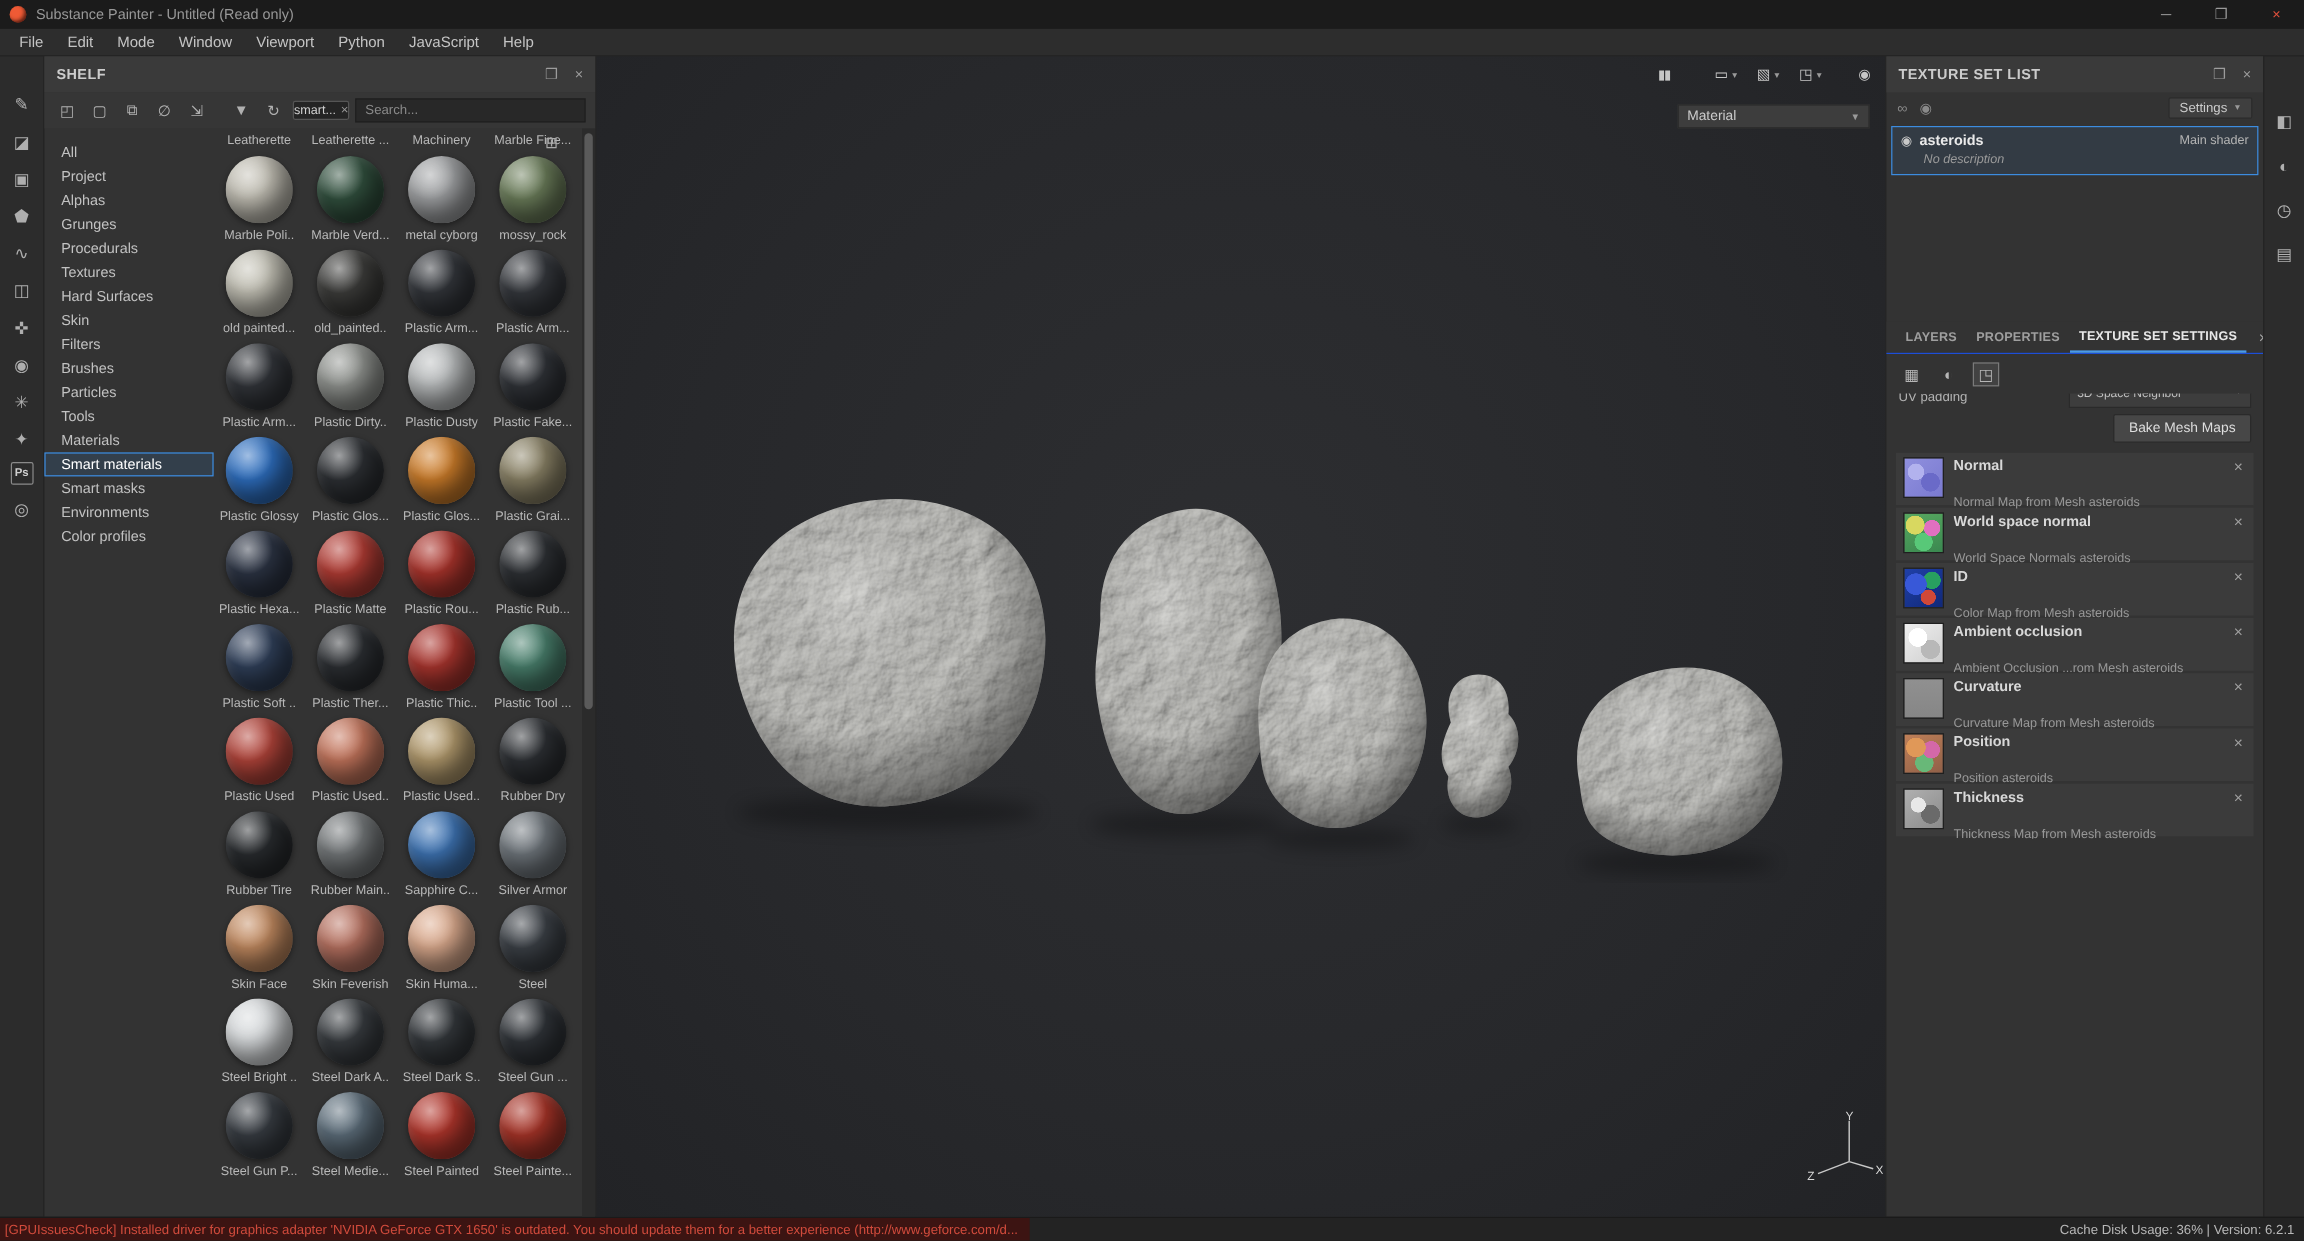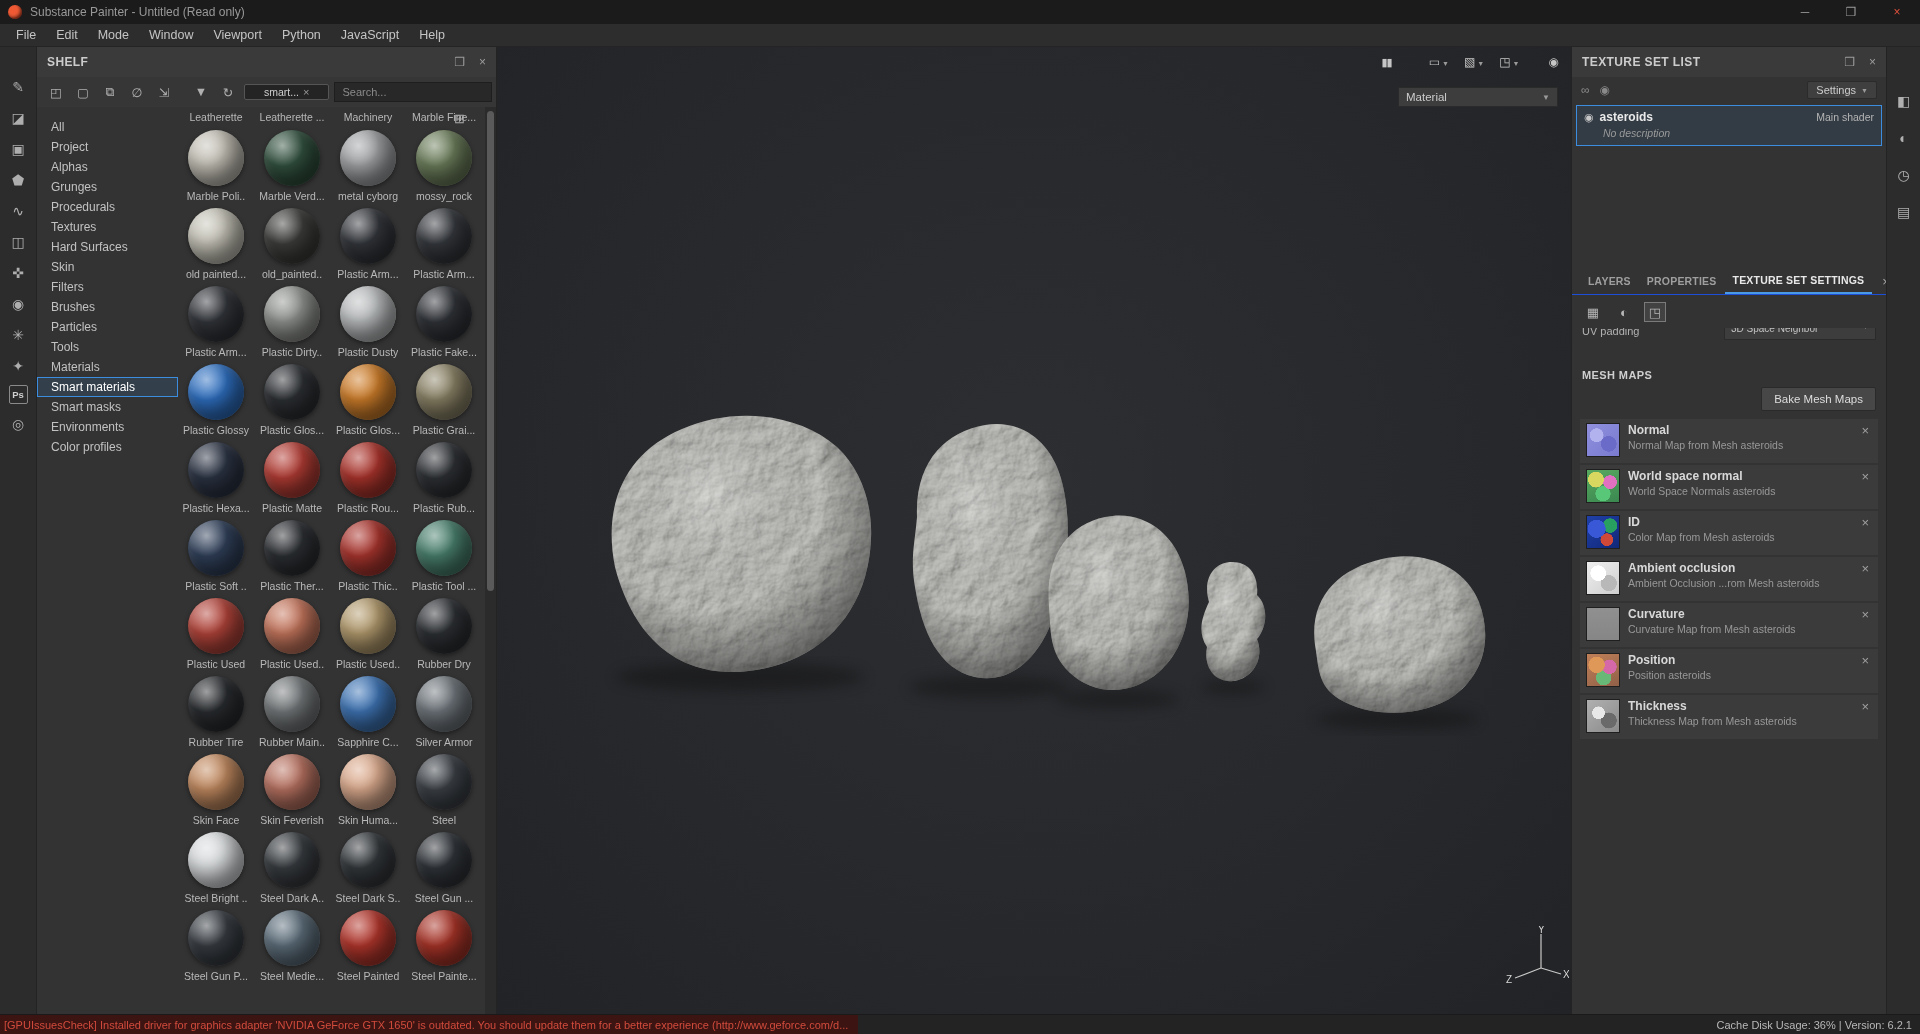--- a/index.html
+++ b/index.html
@@ -30,21 +30,21 @@
 
   
   .shelf{width:460px;background:#333333;display:flex;flex-direction:column;border-right:1px solid #232323;flex:0 0 auto;}
   .panel-header{height:30px;background:#3a3a3a;display:flex;align-items:center;padding:0 10px;flex:0 0 auto;}
   .panel-title{font-size:12px;font-weight:bold;color:#cccccc;letter-spacing:.4px;}
   .header-btns{margin-left:auto;display:flex;gap:14px;color:#9c9c9c;font-size:12px;}
   .hbtn{cursor:default;}
   .shelf-toolbar{height:30px;display:flex;align-items:center;padding:0 8px;gap:5px;flex:0 0 auto;background:#363636;}
   .st-icon{width:22px;height:20px;display:flex;align-items:center;justify-content:center;color:#b0b0b0;font-size:12.5px;}
   .tag-chip{display:flex;align-items:flex-start;gap:4px;background:#242424;border:1px solid #555;border-radius:2px;
-    padding:1px 19px;font-size:10.5px;color:#cfcfcf;}
+    padding:1px 0;font-size:10.5px;color:#cfcfcf;}
   .tag-chip .x{color:#999;font-size:11px;}
   .search-box{flex:1;height:20px;background:#282828;border:1px solid #1e1e1e;color:#bdbdbd;font-size:11px;
     padding:0 7px;font-family:"Liberation Sans",sans-serif;}
   .search-box::placeholder{color:#8a8a8a;}
   .shelf-body{flex:1;display:flex;min-height:0;}
   .categories{width:141px;padding-top:10px;flex:0 0 auto;}
   .category{height:20px;line-height:18px;padding-left:13px;font-size:12px;color:#c2c2c2;border:1px solid transparent;white-space:nowrap;}
   .category.selected{border-color:#3c8ce0;background:rgba(60,140,224,.14);color:#ffffff;}
   .materials-wrap{flex:1;position:relative;overflow:hidden;padding-top:4px;}
   .grid-toggle{position:absolute;top:4px;right:20px;color:#aaa;font-size:13px;}
@@ -103,21 +103,21 @@
   .uv-select .dd{margin-left:auto;font-size:7px;color:#999;}
 
   .mesh-maps-title{padding:26px 10px 4px 10px;font-size:11px;font-weight:bold;color:#cfcfcf;letter-spacing:.4px;flex:0 0 auto;}
   .bake-row{display:flex;justify-content:flex-end;padding:2px 10px 8px 10px;flex:0 0 auto;}
   .bake-btn{background:#474747;border:1px solid #2a2a2a;border-radius:2px;color:#dddddd;font-size:11.5px;padding:5px 12px;}
   .mesh-maps-list{padding:0 8px;overflow:hidden;}
   .mesh-row{display:flex;align-items:flex-start;gap:8px;background:#3b3b3b;margin-bottom:2px;padding:4px 6px;height:44px;}
   .mesh-thumb{width:34px;height:34px;border:1px solid #1f1f1f;flex:0 0 auto;}
   .mesh-texts{flex:1;min-width:0;}
   .mesh-name{font-size:12px;font-weight:bold;color:#d8d8d8;white-space:nowrap;overflow:hidden;}
-  .mesh-desc{font-size:10.5px;color:#989898;white-space:nowrap;overflow:hidden;margin-top:2px;}
+  .mesh-desc{font-size:10.5px;color:#989898;white-space:nowrap;overflow:hidden;margin-top:18px;}
   .mesh-x{color:#a0a0a0;font-size:13px;flex:0 0 auto;padding:0 3px;}
 
   
   .far-right{width:34px;background:#2c2c2c;border-left:1px solid #232323;display:flex;flex-direction:column;
     align-items:center;padding-top:44px;gap:17px;flex:0 0 auto;}
   .fr-icon{width:22px;height:20px;display:flex;align-items:center;justify-content:center;color:#b0b0b0;font-size:14px;}
 
   
   .statusbar{height:20px;background:#232323;display:flex;align-items:center;font-size:11px;flex:0 0 auto;border-top:1px solid #1a1a1a;}
   .status-warning{background:#3c1412;color:#d14b3c;height:100%;display:flex;align-items:center;padding:0 10px 0 4px;white-space:nowrap;}
@@ -535,21 +535,20 @@
       <div class="uv-row">
         <div class="uv-inner">
           <span class="uv-label">UV padding</span>
           <span class="uv-select">
             <span>3D Space Neighbor</span>
             <span class="dd">▼</span>
           </span>
         </div>
       </div>
 
-      <div class="mesh-maps-title">MESH MAPS</div>
       <div class="bake-row">
         <button class="bake-btn">Bake Mesh Maps</button>
       </div>
       <div class="mesh-maps-list" id="mesh-maps-list">
           <div class="mesh-row">
             <div class="mesh-thumb" style="background: radial-gradient(circle at 30% 35%, rgb(178, 178, 238) 0px, rgb(178, 178, 238) 22%, rgba(0, 0, 0, 0) 23%), radial-gradient(circle at 68% 62%, rgb(106, 106, 200) 0px, rgb(106, 106, 200) 26%, rgba(0, 0, 0, 0) 27%), linear-gradient(135deg, rgb(144, 144, 222), rgb(122, 122, 208));"></div>
             <div class="mesh-texts">
               <div class="mesh-name">Normal</div>
               <div class="mesh-desc">Normal Map from Mesh asteroids</div>
             </div>

